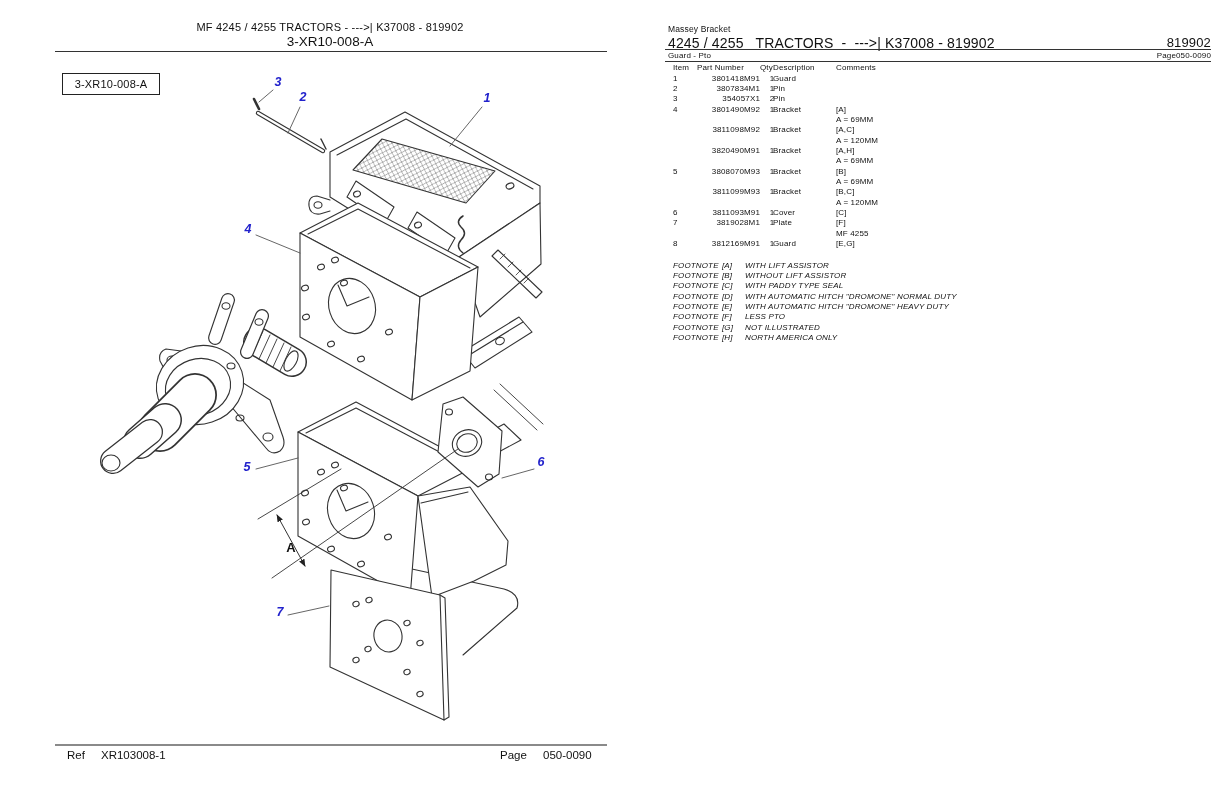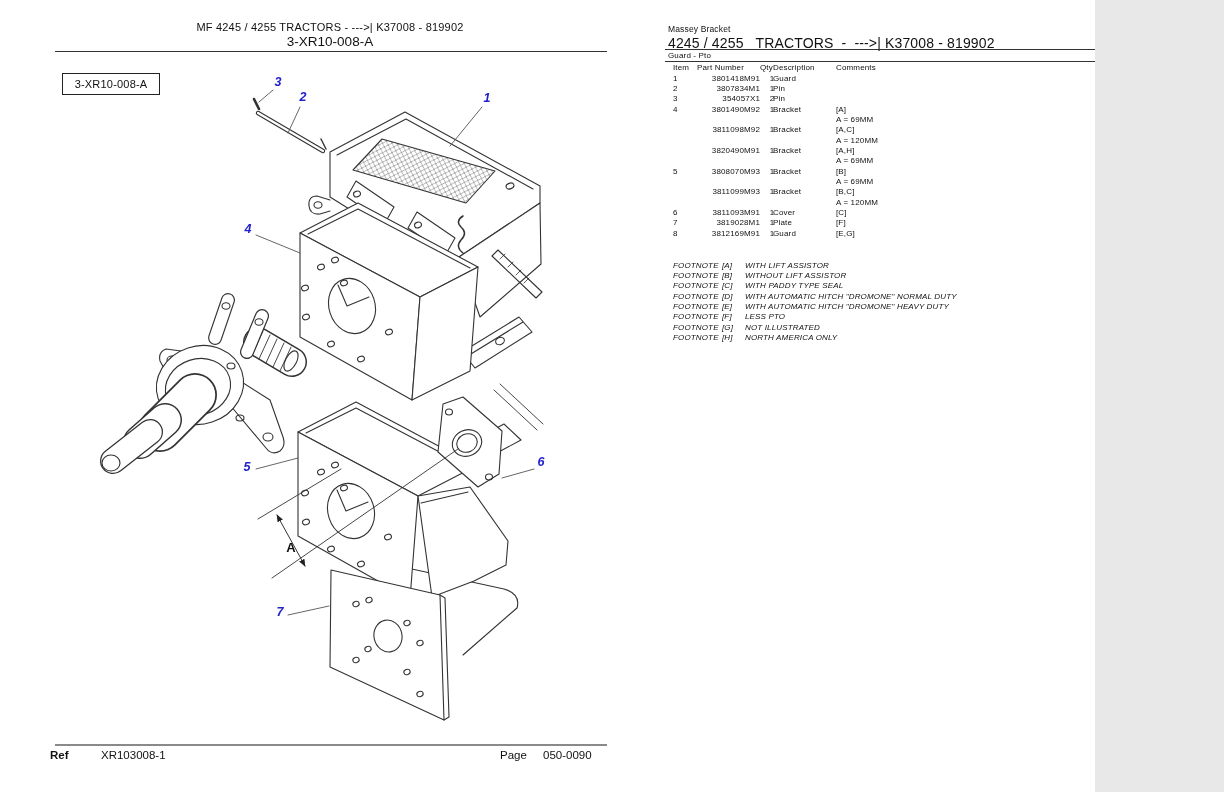--- a/index.html
+++ b/index.html
@@ -1,31 +1,31 @@
 <!DOCTYPE html>
 <html><head>
 <meta charset="utf-8">
 <style>
   html,body{margin:0;padding:0;background:#e8e8e8;}
   .page{
-    position:relative;width:1070px;height:792px;background:#ffffff;
-    font-family:"Liberation Sans","DejaVu Sans",sans-serif;color:#111;overflow:hidden;padding-left:25px;
+    position:relative;width:1224px;height:792px;background:#ffffff;
+    font-family:"Liberation Sans","DejaVu Sans",sans-serif;color:#111;overflow:hidden;
   }
   
   .lhead{position:absolute;left:30px;top:21px;width:600px;text-align:center;}
   .lhead .l1{font-size:11px;letter-spacing:.2px;}
   .lhead .l2{font-size:13.5px;margin-top:1px;}
   .lrule{position:absolute;left:55px;top:51px;width:552px;height:1px;background:#333;}
   .refbox{
     position:absolute;left:62px;top:73px;width:96px;height:20px;border:1.2px solid #222;
     font-size:11px;display:flex;align-items:center;justify-content:center;letter-spacing:.2px;background:#fff;
   }
   .frule{position:absolute;left:55px;top:744px;width:552px;height:2px;background:#8a8a8a;}
   .lfoot{position:absolute;top:749px;font-size:11.5px;}
-  .lf-ref-label{left:50px;font-weight:bold;}  .lf-ref-val{left:101px;}
+  .lf-ref-label{left:67px;}  .lf-ref-val{left:101px;}
   .lf-page-label{left:500px;} .lf-page-val{left:543px;}
   
   .rpanel{position:absolute;left:665px;top:24px;width:546px;font-size:8px;letter-spacing:.15px;}
   .rpanel .abs{position:absolute;white-space:pre;}
   .r-brand{left:3px;top:0;font-size:8.5px;}
   .r-model{left:3px;top:11px;font-size:14px;}
   .r-serial{right:0;top:11px;font-size:13px;text-align:right;}
   .r-rule1{left:0;top:25px;width:546px;height:1px;background:#333;position:absolute;}
   .r-section{left:3px;top:27px;}
   .r-pageref{right:0;top:27px;text-align:right;}
@@ -321,20 +321,23 @@
           <span class="c-com">[C]</span>
         </div>
         <div class="trow">
           <span class="c-item">7</span>
           <span class="c-part">3819028M1</span>
           <span class="c-qty">1</span>
           <span class="c-desc">Plate</span>
           <span class="c-com">[F]</span>
         </div>
         <div class="trow">
+          <span class="c-com">MF 4255</span>
+        </div>
+        <div class="trow">
           <span class="c-item">8</span>
           <span class="c-part">3812169M91</span>
           <span class="c-qty">1</span>
           <span class="c-desc">Guard</span>
           <span class="c-com">[E,G]</span>
         </div>
       </div>
     <div class="footnotes">
         <div class="fnrow">
           <span class="fn-label">FOOTNOTE</span>

